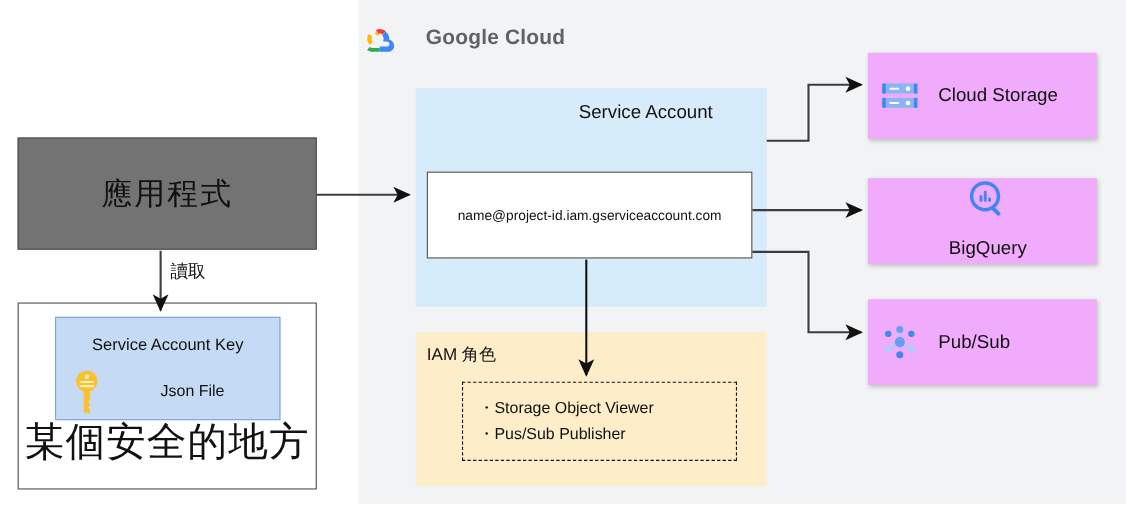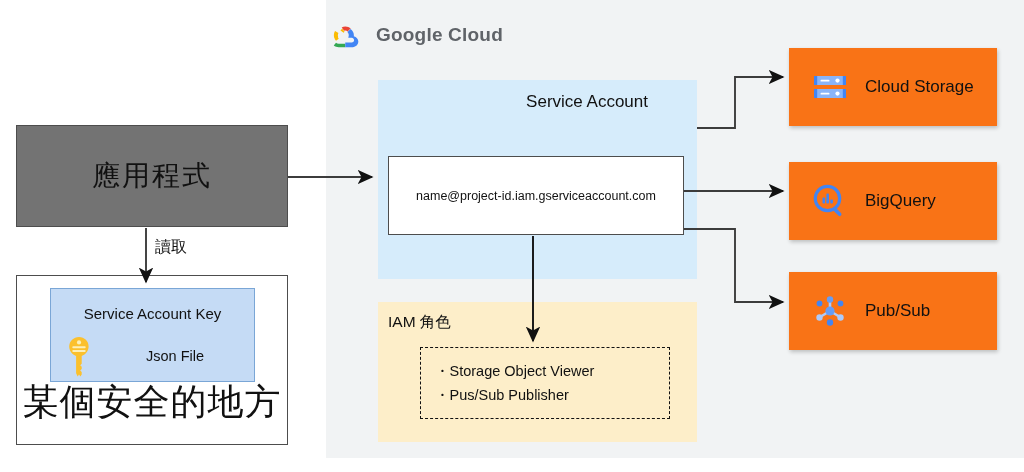--- a/index.html
+++ b/index.html
@@ -23,21 +23,21 @@
   }
   .abs { position: absolute; box-sizing: border-box; }
 
   
   .cloud-panel {
     left: 326px; top: 0px; width: 698px; height: 458px;
     background: #f1f3f4;
   }
   .cloud-header {
     left: 330px; top: 18px; width: 240px; height: 34px;
-    display: flex; align-items: center; gap: 16px;
+    display: flex; align-items: center; gap: 27px;
   }
   .cloud-logo { width: 30px; height: 26px; display:block; }
   .cloud-title {
     font-size: 19px; font-weight: bold; color: #5f6368;
     letter-spacing: .2px; white-space: nowrap;
   }
 
   
   .sa-panel {
     left: 378px; top: 80px; width: 319px; height: 199px;
@@ -108,26 +108,26 @@
   }
   .safe-label {
     left: 16px; top: 383px; width: 272px; height: 38px;
     font-size: 36px; color: #111; text-align: center;
     letter-spacing: 1px; line-height: 38px;
   }
 
   
   .svc-card {
     width: 208px; height: 78px;
-    background: #f97316;
+    background: #f0abfc;
     box-shadow: 1px 2px 4px rgba(0,0,0,.22);
-    display: flex; align-items: center; gap: 16px; padding-left: 22px;
+    display: flex; align-items: center; gap: 16px; padding-left: 10px;
   }
   .svc-card.s1 { left: 789px; top: 48px; }
-  .svc-card.s2 { left: 789px; top: 162px; }
+  .svc-card.s2 { left: 789px; top: 162px; flex-direction: column; }
   .svc-card.s3 { left: 789px; top: 272px; }
   .svc-icon { width: 38px; height: 38px; flex: 0 0 38px; }
   .svc-label { font-size: 17px; color: #111; white-space: nowrap; }
 
   svg.overlay { position:absolute; left:0; top:0; pointer-events:none; }
 </style>
 </head>
 <body>
 
 <div id="canvas">

